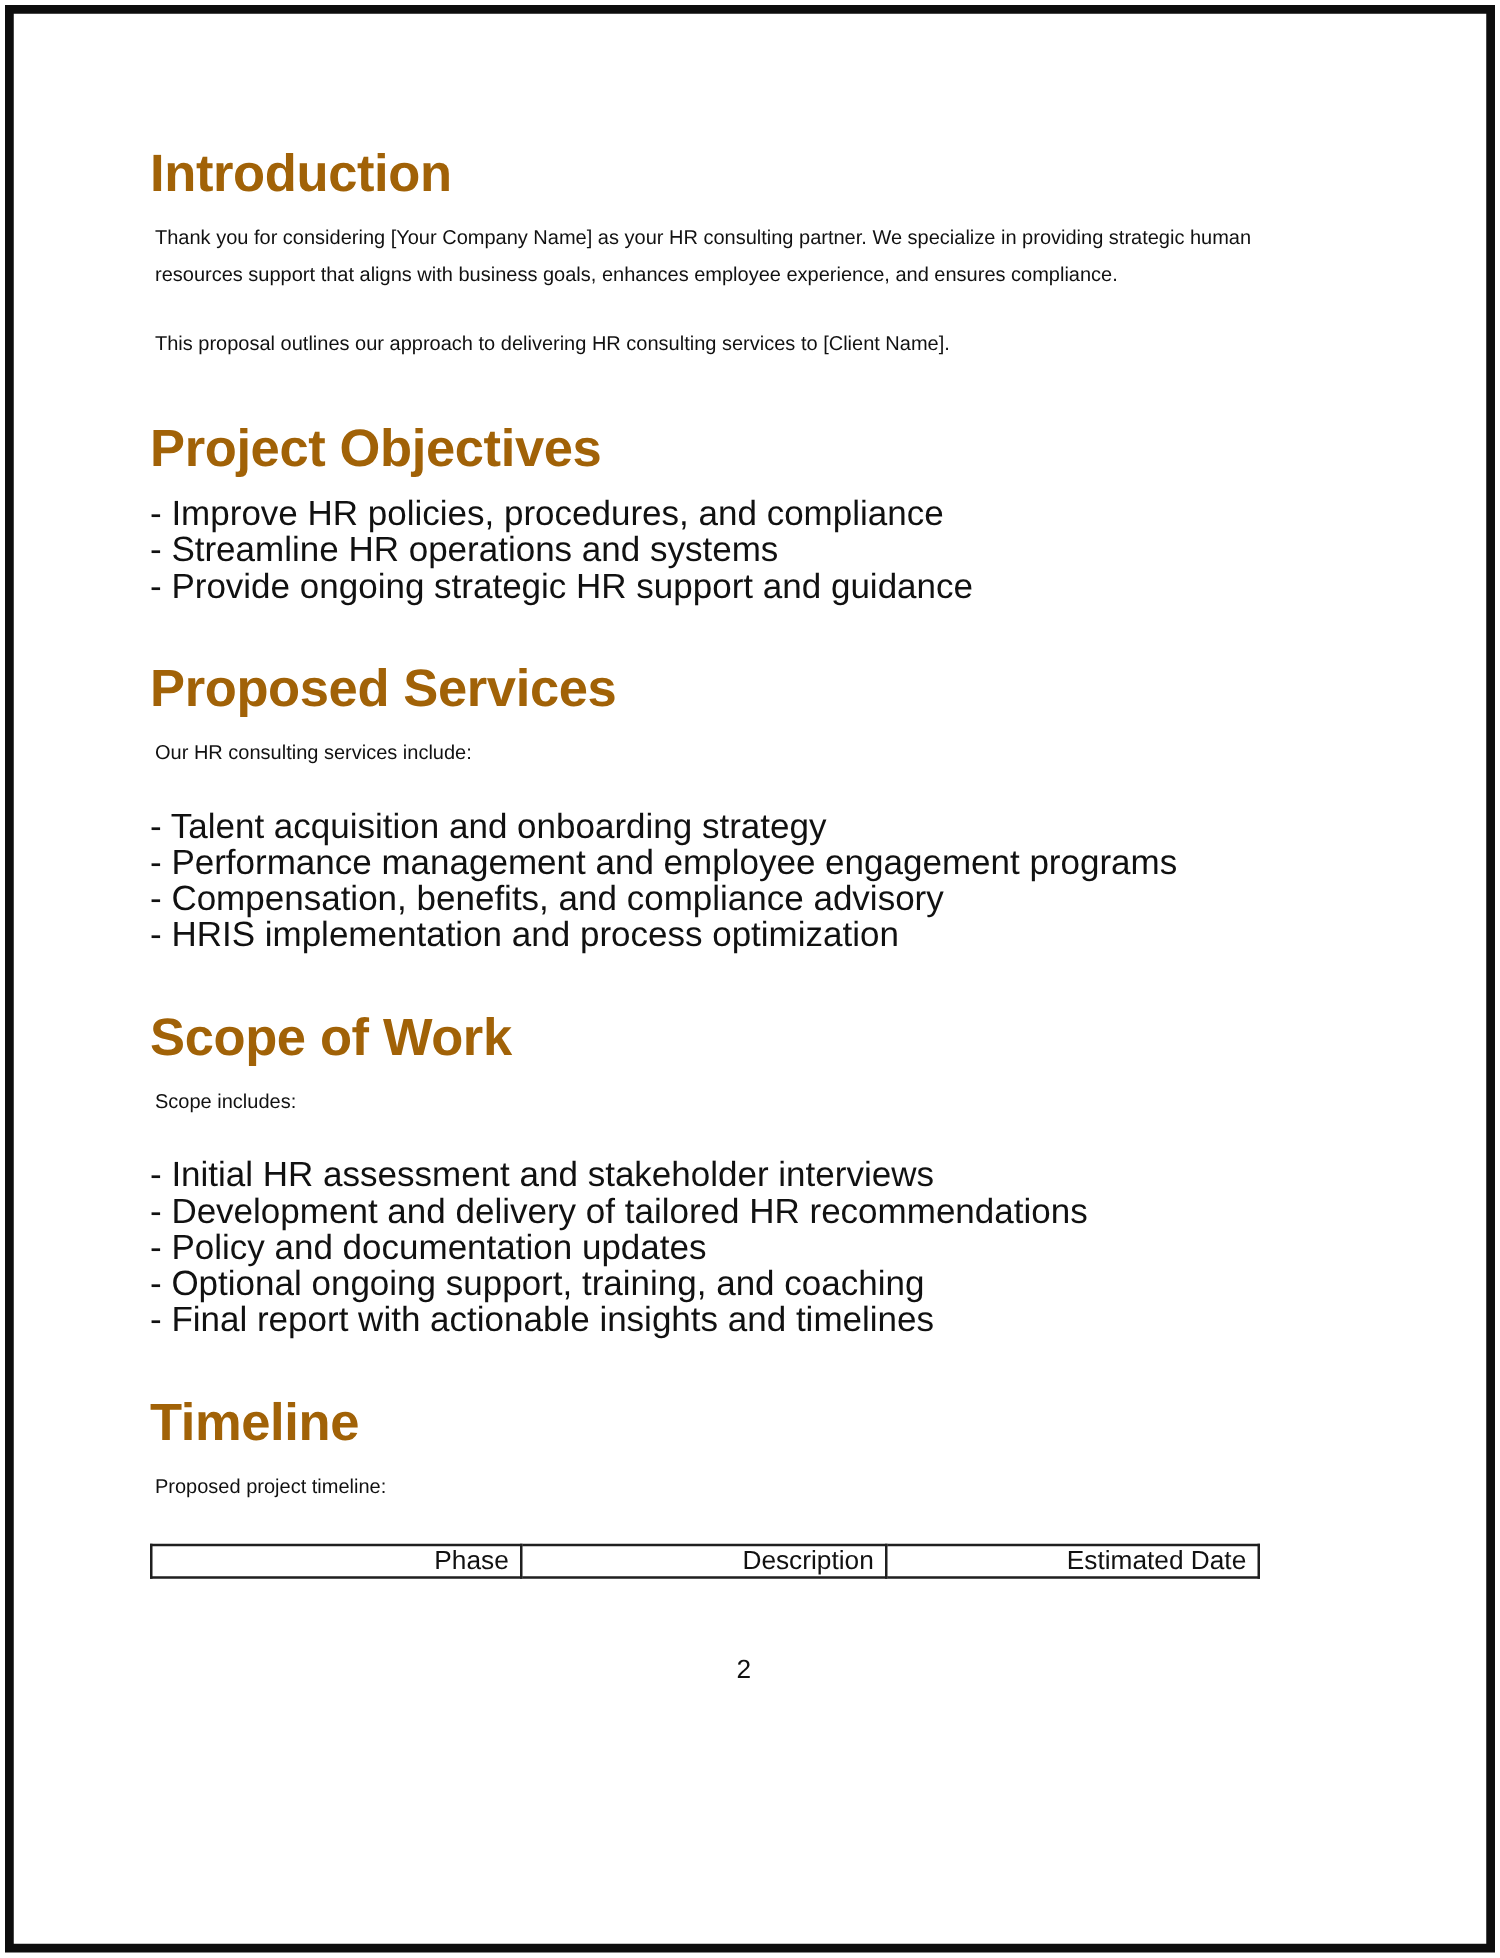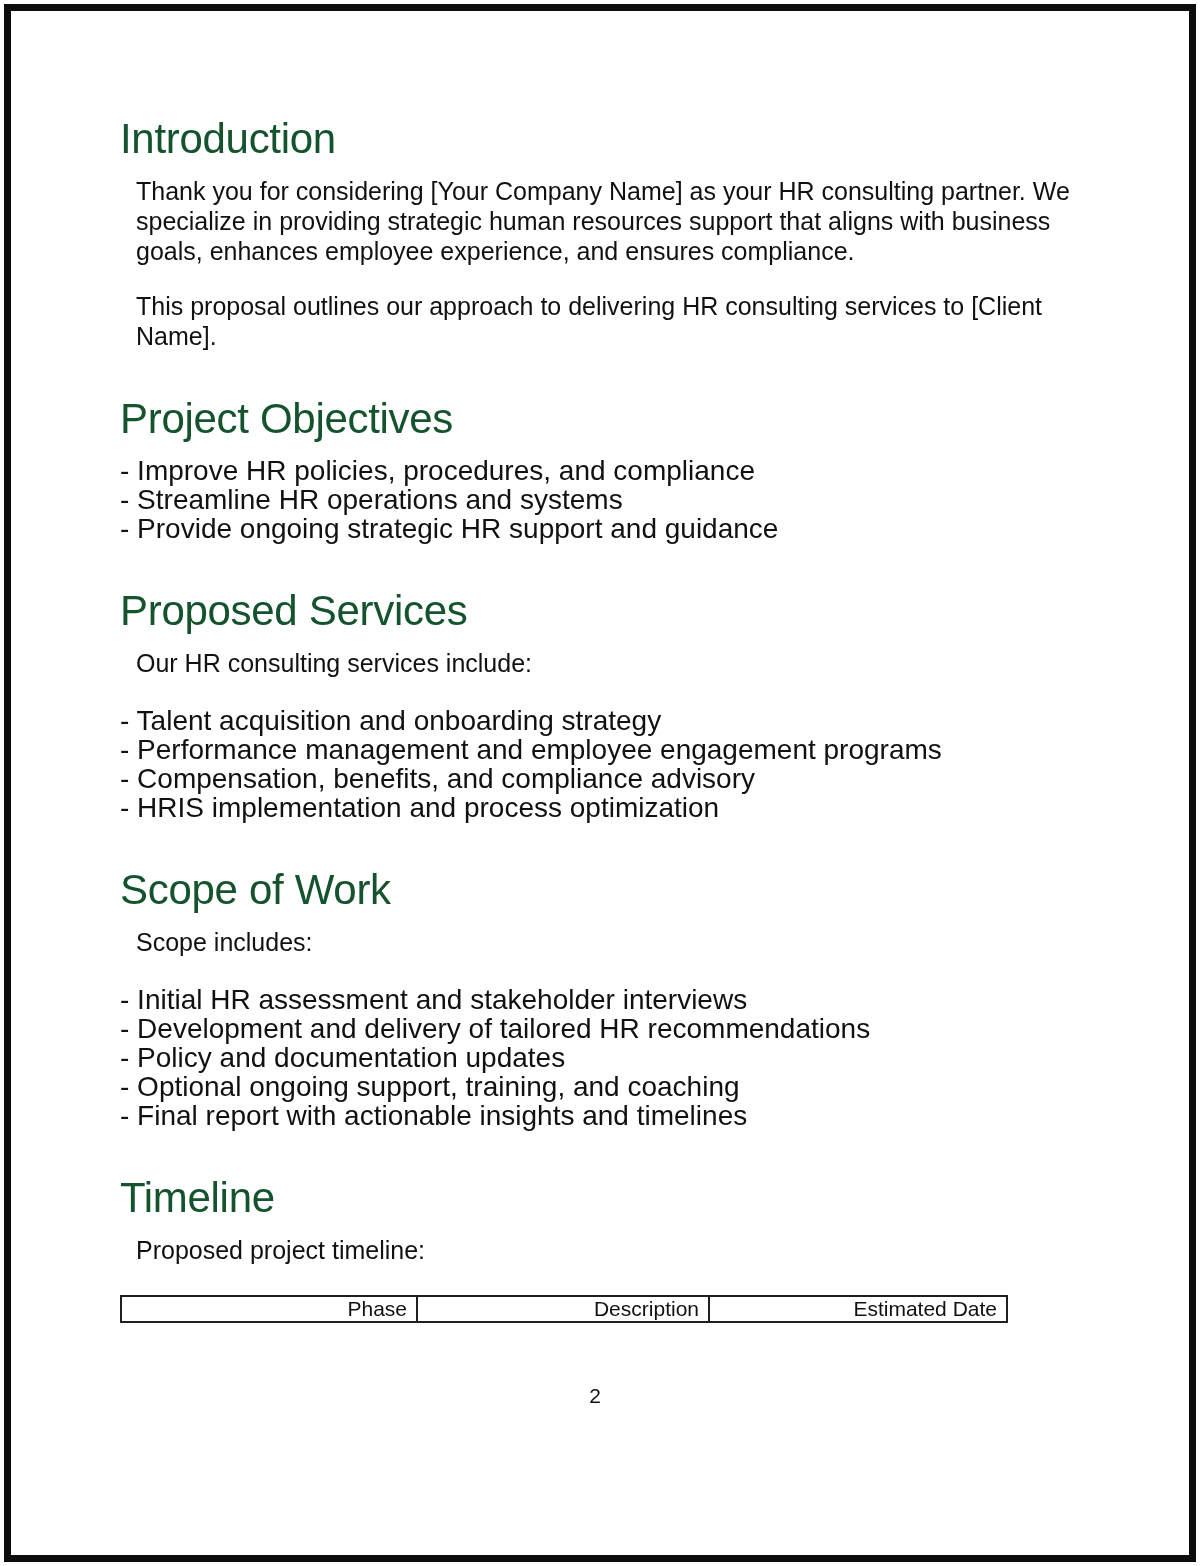--- a/index.html
+++ b/index.html
@@ -25,32 +25,32 @@
   .content {
     position: absolute;
     top: 0;
     left: 120px;
     right: 130px;
     padding-top: 115px;
   }
   h1 {
     font-size: 42px;
     line-height: 48px;
-    font-weight: 400;
+    font-weight: 700;
     letter-spacing: -0.3px;
     margin: 44px 0 13px 0;
-    color: #14532d;
+    color: #a16207;
   }
   #sections section:first-child h1 {
     margin-top: 0;
   }
   p.body, p.intro {
-    font-size: 25px;
+    font-size: 16px;
     line-height: 30px;
-    margin: 0 0 25px 16px;
+    margin: 0 0 25px 4px;
   }
   p.intro {
     margin-bottom: 28px;
   }
   .list {
     margin: 0;
   }
   .list p {
     font-size: 28px;
     line-height: 29px;

